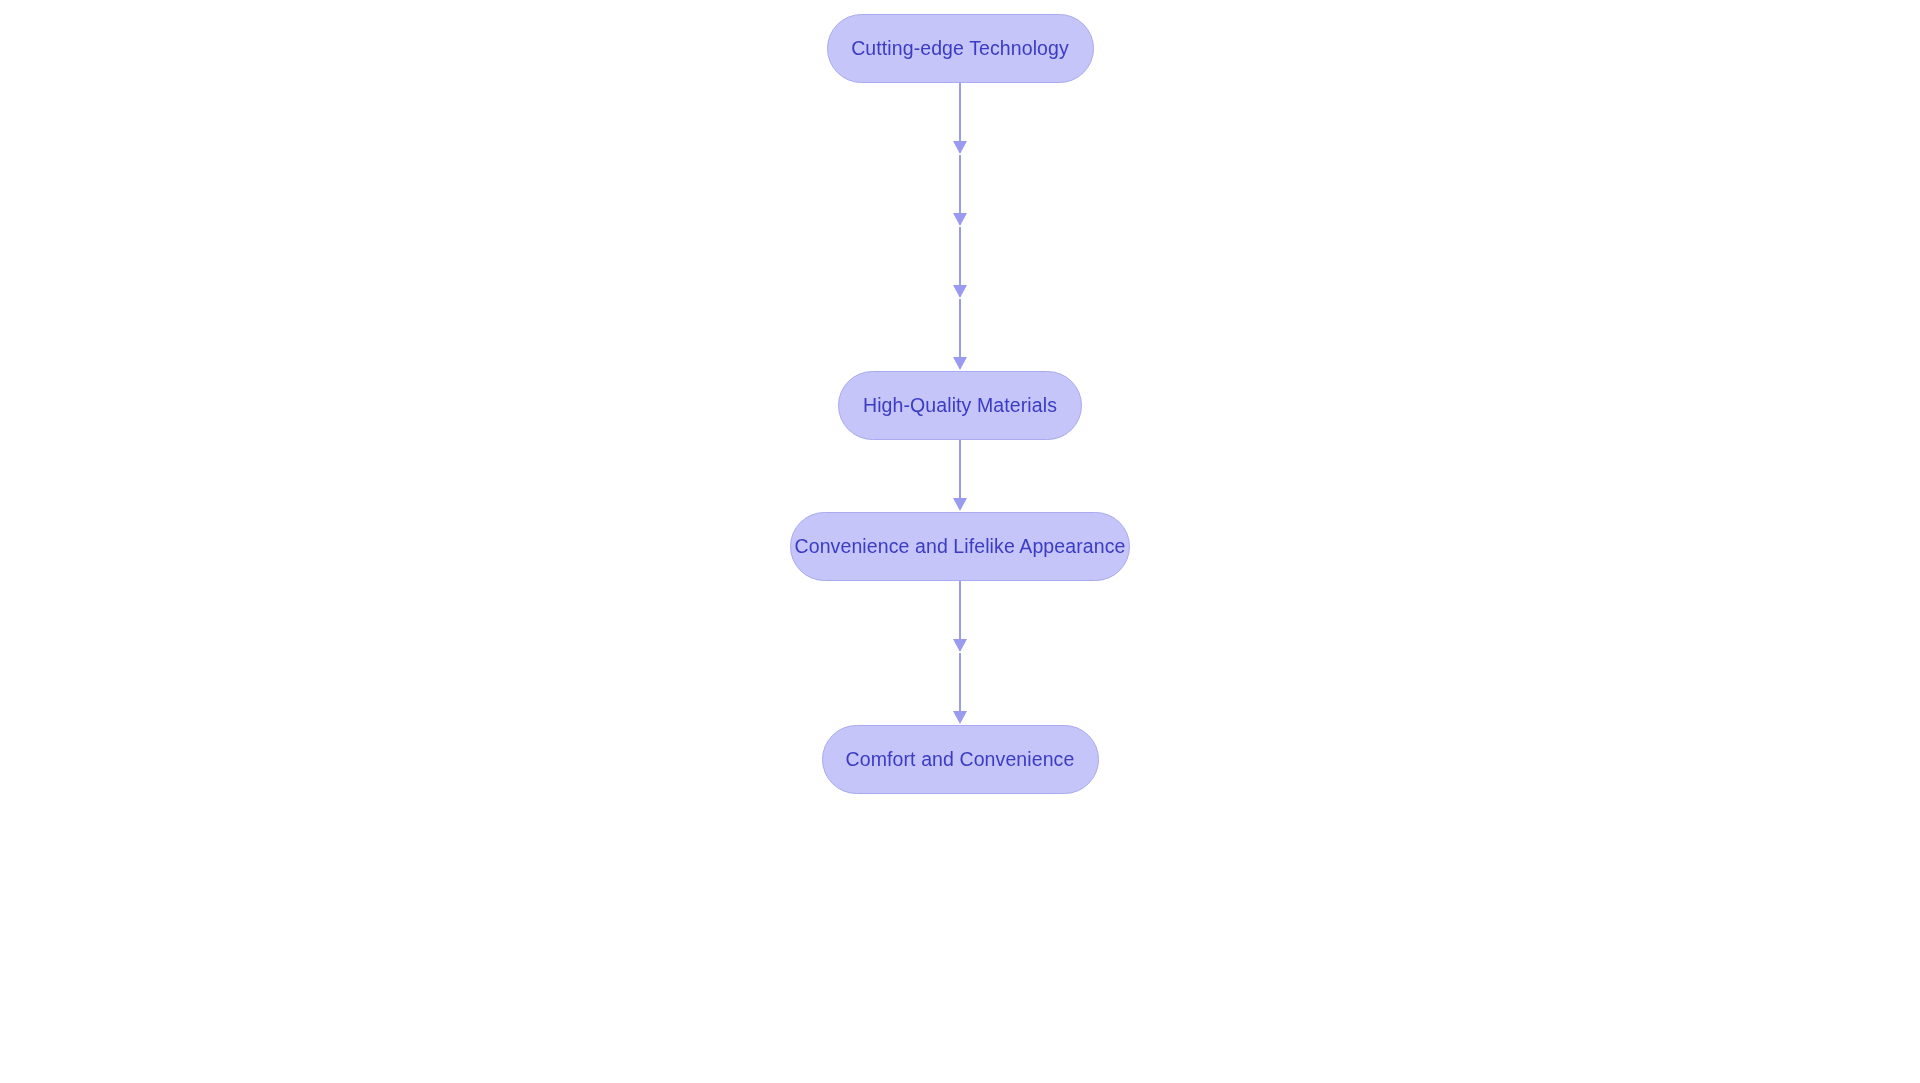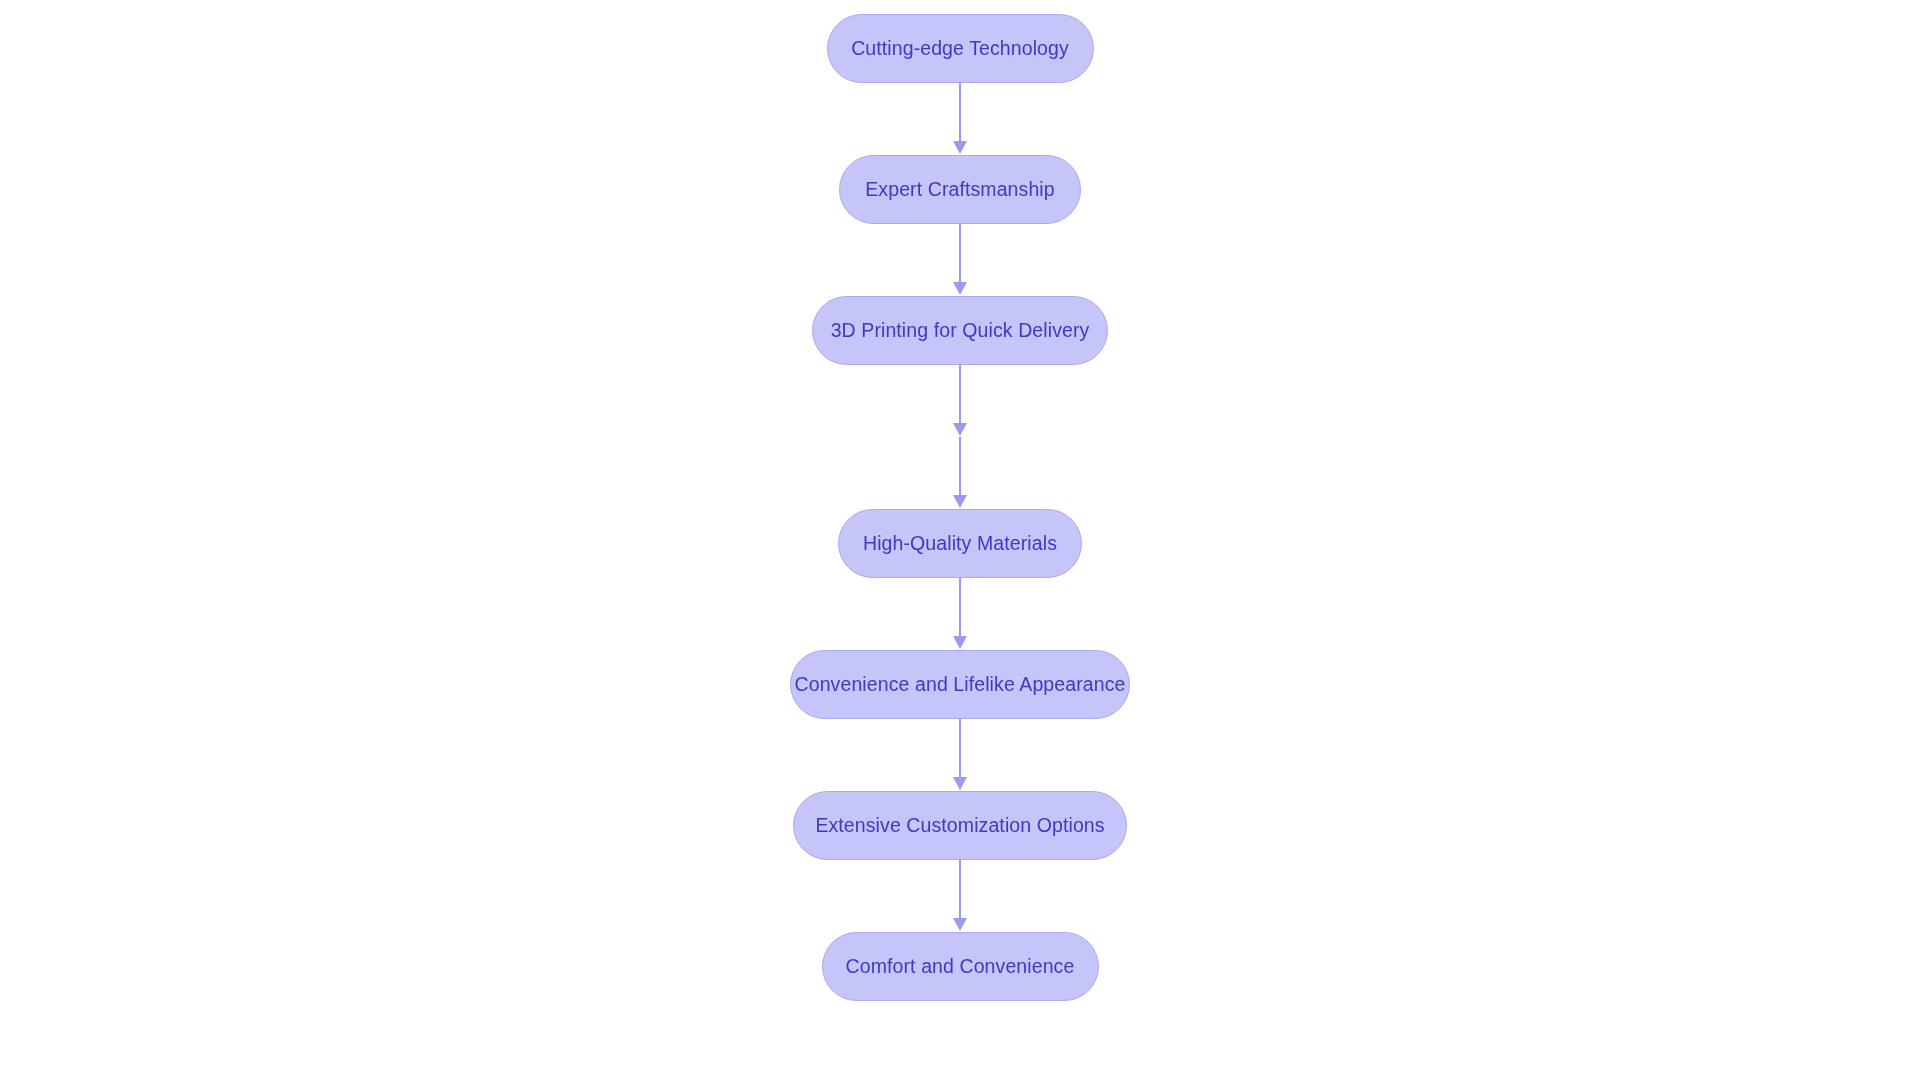--- a/index.html
+++ b/index.html
@@ -86,29 +86,23 @@
 
 <div id="flowchart-canvas">
   <div id="flow-column" style="padding-top: 14px;">
       <div class="node" style="width: 267px; background: rgb(197, 197, 250); border-color: rgb(169, 169, 240);">
         <span class="node-label" style="color: rgb(59, 59, 196);">Cutting-edge Technology</span>
       </div>
       <div class="connector">
         <div class="stem"></div>
         <div class="arrowhead"></div>
       </div>
-      <div class="node" style="width: 242px; background: rgb(197, 197, 250); border-color: rgb(169, 169, 240);">
-        <span class="node-label" style="color: rgb(59, 59, 196);">Expert Craftsmanship</span>
-      </div>
       <div class="connector">
         <div class="stem"></div>
         <div class="arrowhead"></div>
-      </div>
-      <div class="node" style="width: 296px; background: rgb(197, 197, 250); border-color: rgb(169, 169, 240);">
-        <span class="node-label" style="color: rgb(59, 59, 196);">3D Printing for Quick Delivery</span>
       </div>
       <div class="connector">
         <div class="stem"></div>
         <div class="arrowhead"></div>
       </div>
       <div class="connector">
         <div class="stem"></div>
         <div class="arrowhead"></div>
       </div>
       <div class="node" style="width: 244px; background: rgb(197, 197, 250); border-color: rgb(169, 169, 240);">
@@ -118,23 +112,20 @@
         <div class="stem"></div>
         <div class="arrowhead"></div>
       </div>
       <div class="node" style="width: 340px; background: rgb(197, 197, 250); border-color: rgb(169, 169, 240);">
         <span class="node-label" style="color: rgb(59, 59, 196);">Convenience and Lifelike Appearance</span>
       </div>
       <div class="connector">
         <div class="stem"></div>
         <div class="arrowhead"></div>
       </div>
-      <div class="node" style="width: 334px; background: rgb(197, 197, 250); border-color: rgb(169, 169, 240);">
-        <span class="node-label" style="color: rgb(59, 59, 196);">Extensive Customization Options</span>
-      </div>
       <div class="connector">
         <div class="stem"></div>
         <div class="arrowhead"></div>
       </div>
       <div class="node" style="width: 277px; background: rgb(197, 197, 250); border-color: rgb(169, 169, 240);">
         <span class="node-label" style="color: rgb(59, 59, 196);">Comfort and Convenience</span>
       </div>
     </div>
 </div>
 

